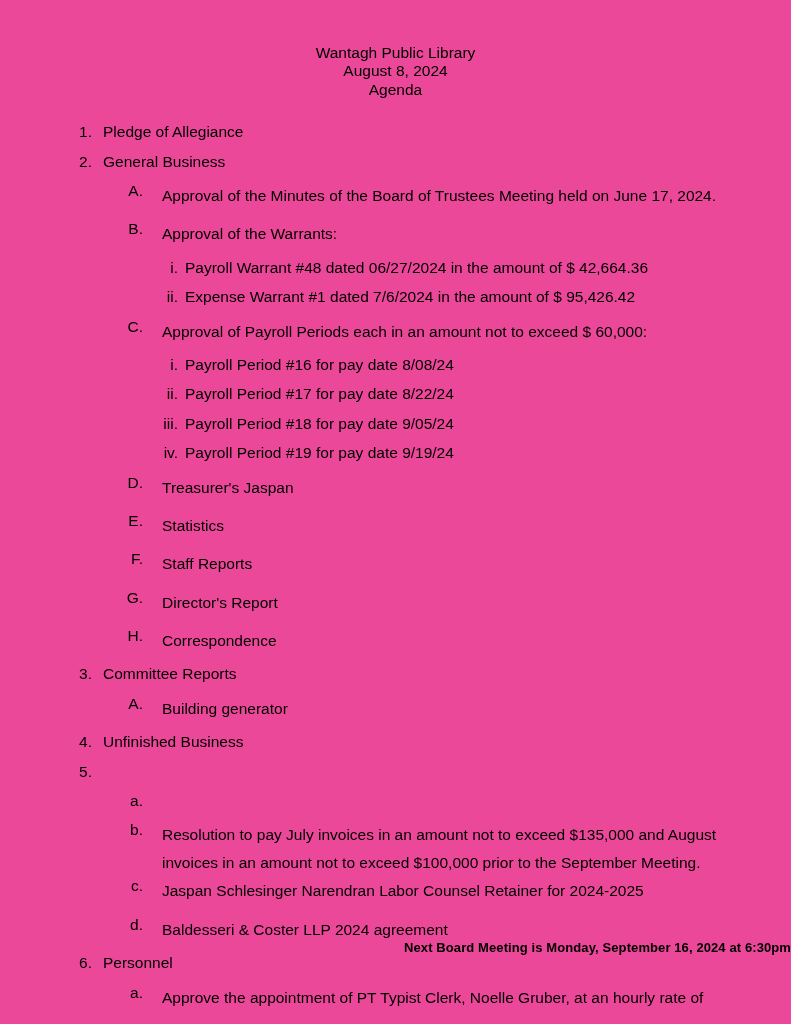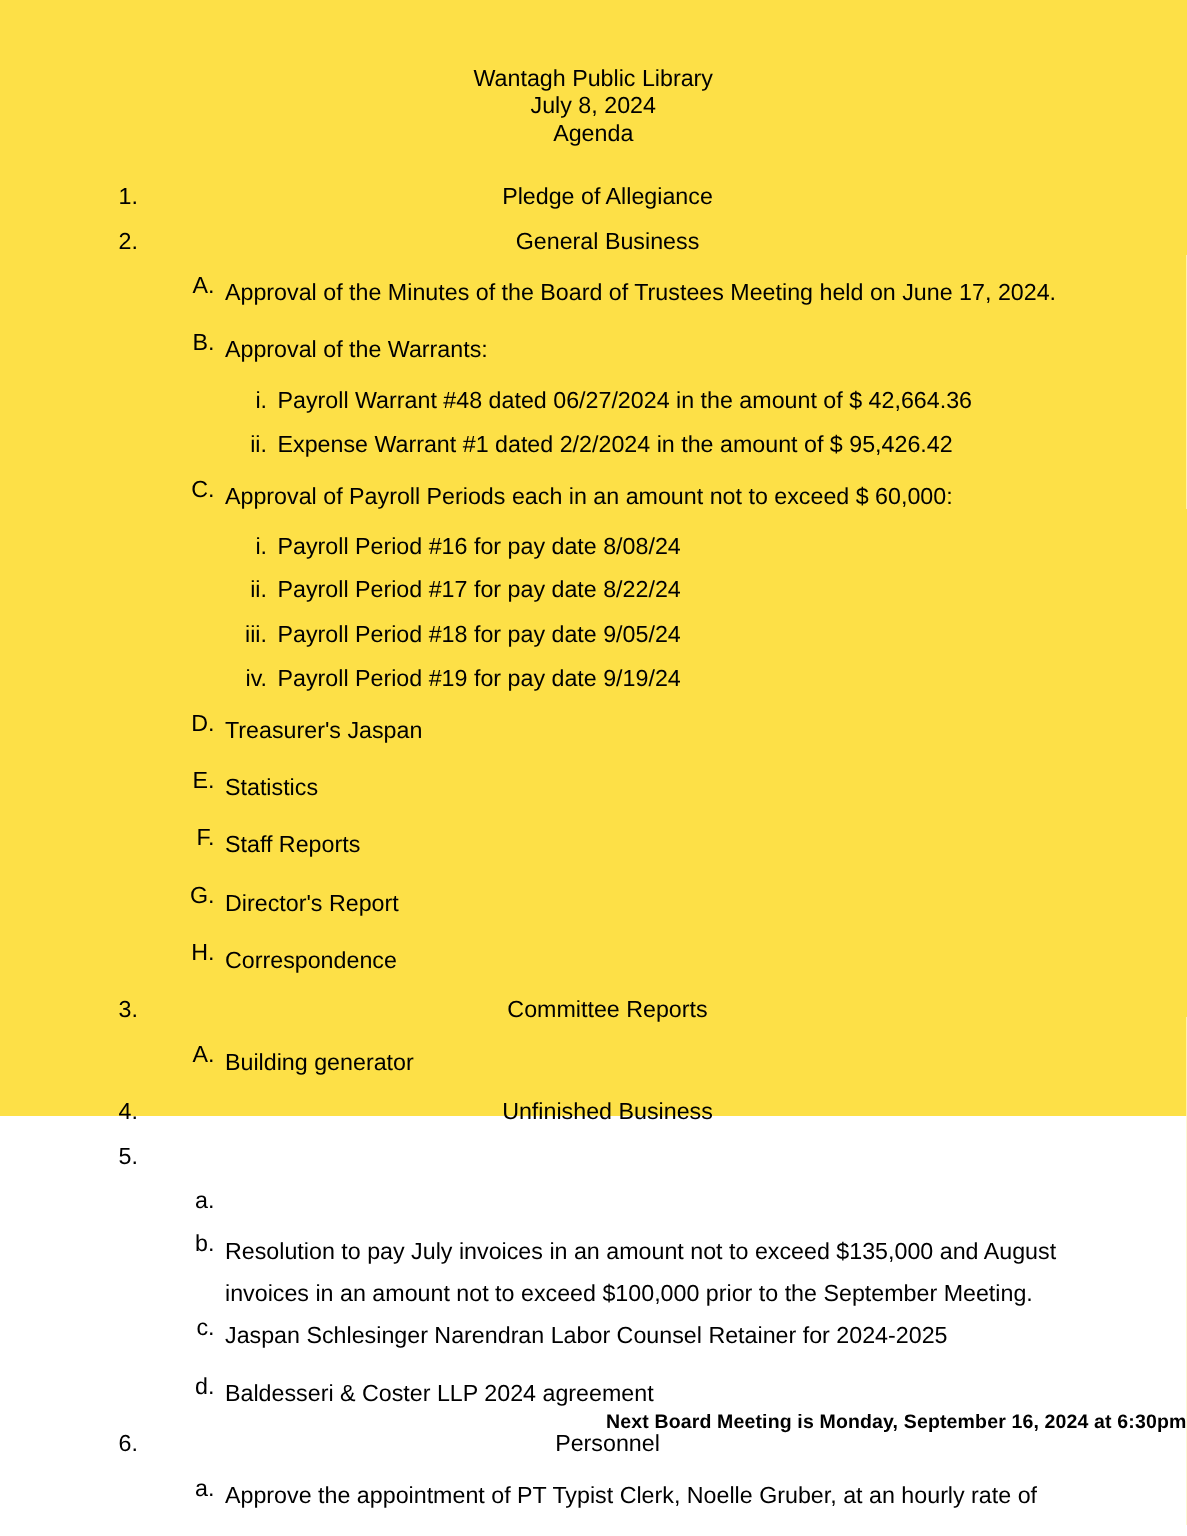--- a/index.html
+++ b/index.html
@@ -13,22 +13,22 @@
     height: 1024px;
     font-family: "Liberation Sans", sans-serif;
     color: #000000;
     -webkit-font-smoothing: antialiased;
     overflow: hidden;
   }
 
   .page {
     position: relative;
     width: 791px;
-    height: 744px;
-    background: #fde047;
+    height: 1024px;
+    background: #ec4899;
     box-sizing: border-box;
   }
 
   
   .doc-header {
     text-align: center;
     padding-top: 44px;
     font-size: 15.5px;
     line-height: 18.4px;
   }
@@ -56,25 +56,25 @@
   .item .body {
     flex: 1 1 auto;
     min-width: 0;
   }
   .item .body .ln {
     display: block;
   }
 
   
   .lvl1 > .marker { width: 92px; padding-right: 11px; }
-  .lvl1 > .body   { padding-right: 84px; line-height: 18px; text-align: center; }
+  .lvl1 > .body   { padding-right: 84px; line-height: 18px; }
 
   
   .lvl2 > .marker { width: 143px; padding-right: 7px; }
-  .lvl2 > .body   { padding-right: 60px; line-height: 27px; }
+  .lvl2 > .body   { padding-right: 60px; line-height: 27px; margin-left: 12px; }
 
   
   .lvl3 > .marker { width: 178px; padding-right: 7px; }
   .lvl3 > .body   { padding-right: 44px; line-height: 18px; }
 
   
   .item.tight { margin-bottom: 11.4px; }
   
   .item.wrap  { margin-bottom: 1px; }
   .item.wrap > .body { line-height: 27.5px; }
@@ -91,21 +91,21 @@
     letter-spacing: 0.1px;
   }
 </style>
 </head>
 <body>
 
 <div class="page">
 
   <div class="doc-header">
     <span class="hline">Wantagh Public Library</span>
-    <span class="hline">July 8, 2024</span>
+    <span class="hline">August 8, 2024</span>
     <span class="hline">Agenda</span>
   </div>
 
   <div class="agenda" id="agenda-list">
       <div class="item lvl1 tight">
         <span class="marker">1.</span>
         <span class="body">Pledge of Allegiance</span>
       </div>
       <div class="item lvl1 tight">
         <span class="marker">2.</span>
@@ -118,21 +118,21 @@
       <div class="item lvl2 tight">
         <span class="marker">B.</span>
         <span class="body">Approval of the Warrants:</span>
       </div>
       <div class="item lvl3 tight">
         <span class="marker">i.</span>
         <span class="body">Payroll Warrant #48 dated 06/27/2024 in the amount of $ 42,664.36</span>
       </div>
       <div class="item lvl3 tight">
         <span class="marker">ii.</span>
-        <span class="body">Expense Warrant #1 dated 2/2/2024 in the amount of $ 95,426.42</span>
+        <span class="body">Expense Warrant #1 dated 7/6/2024 in the amount of $ 95,426.42</span>
       </div>
       <div class="item lvl2 tight">
         <span class="marker">C.</span>
         <span class="body">Approval of Payroll Periods each in an amount not to exceed $ 60,000:</span>
       </div>
       <div class="item lvl3 tight">
         <span class="marker">i.</span>
         <span class="body">Payroll Period #16 for pay date 8/08/24</span>
       </div>
       <div class="item lvl3 tight">

